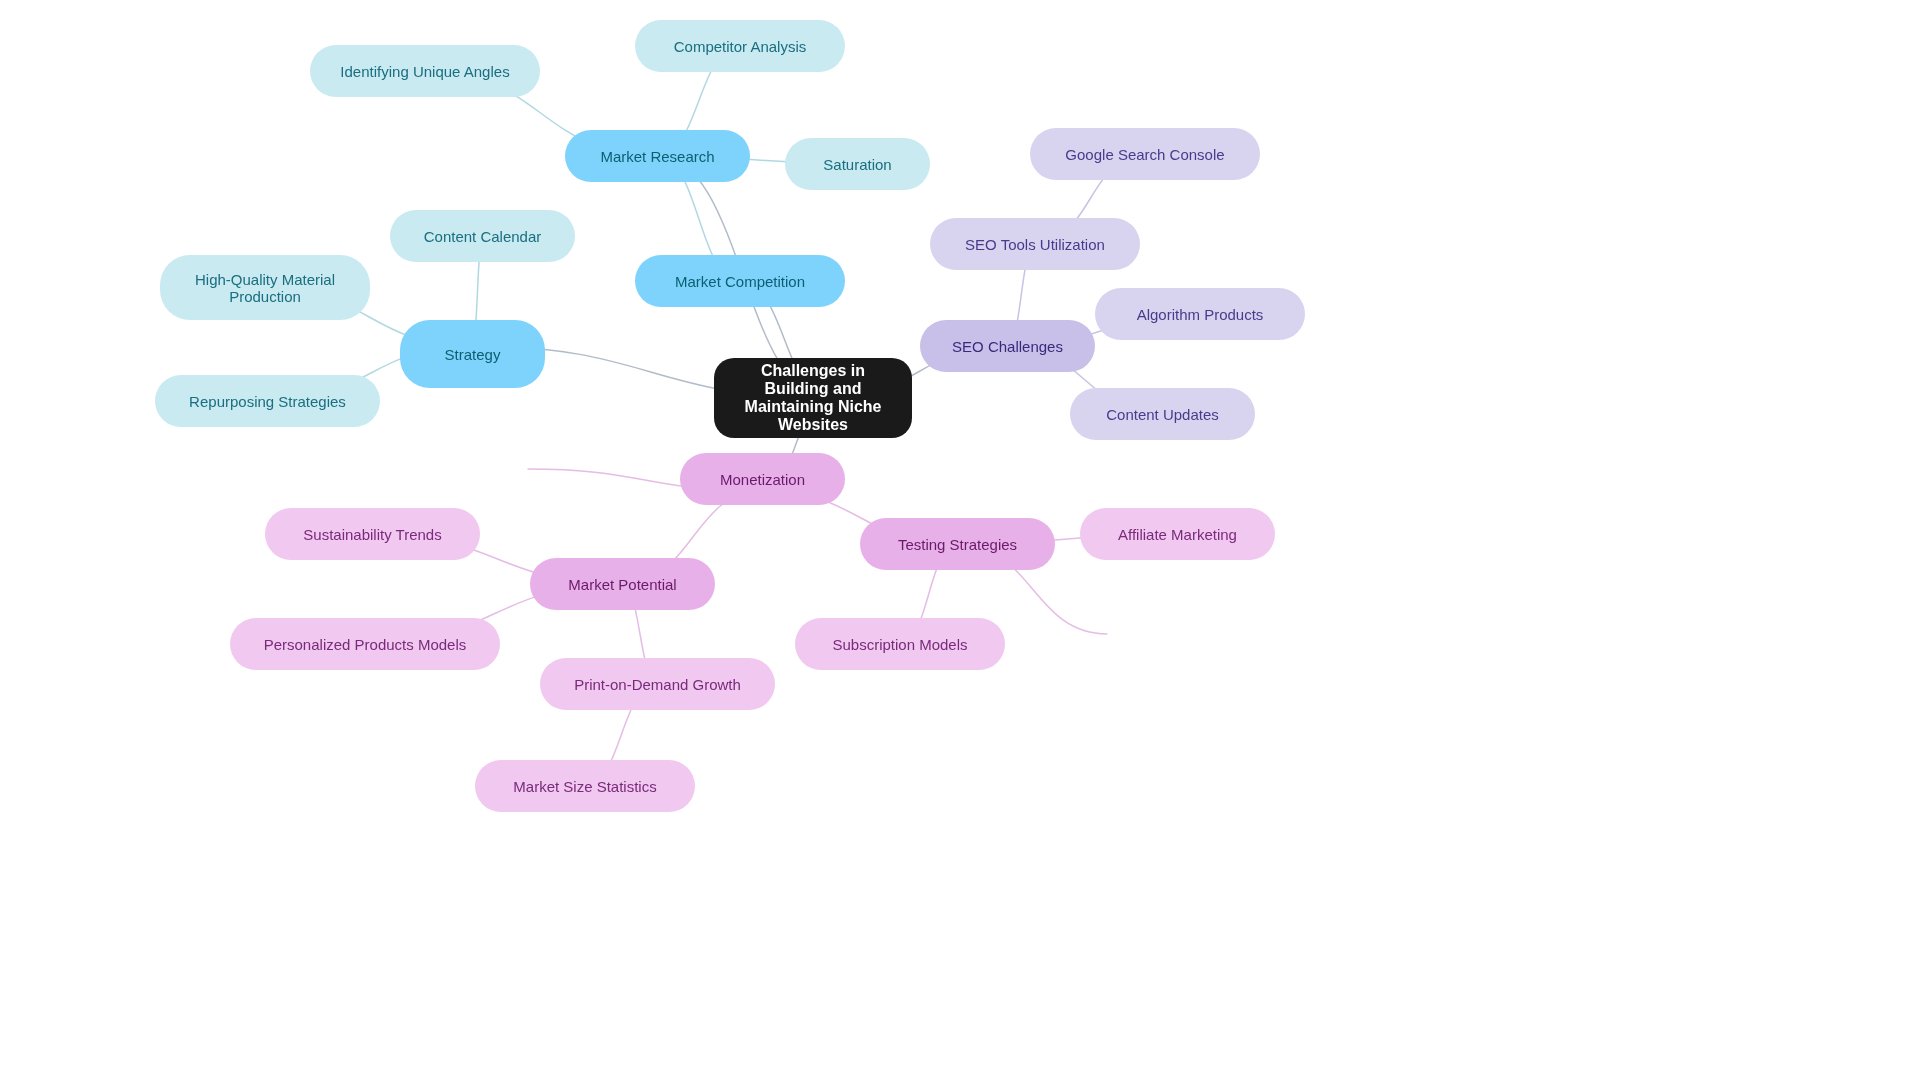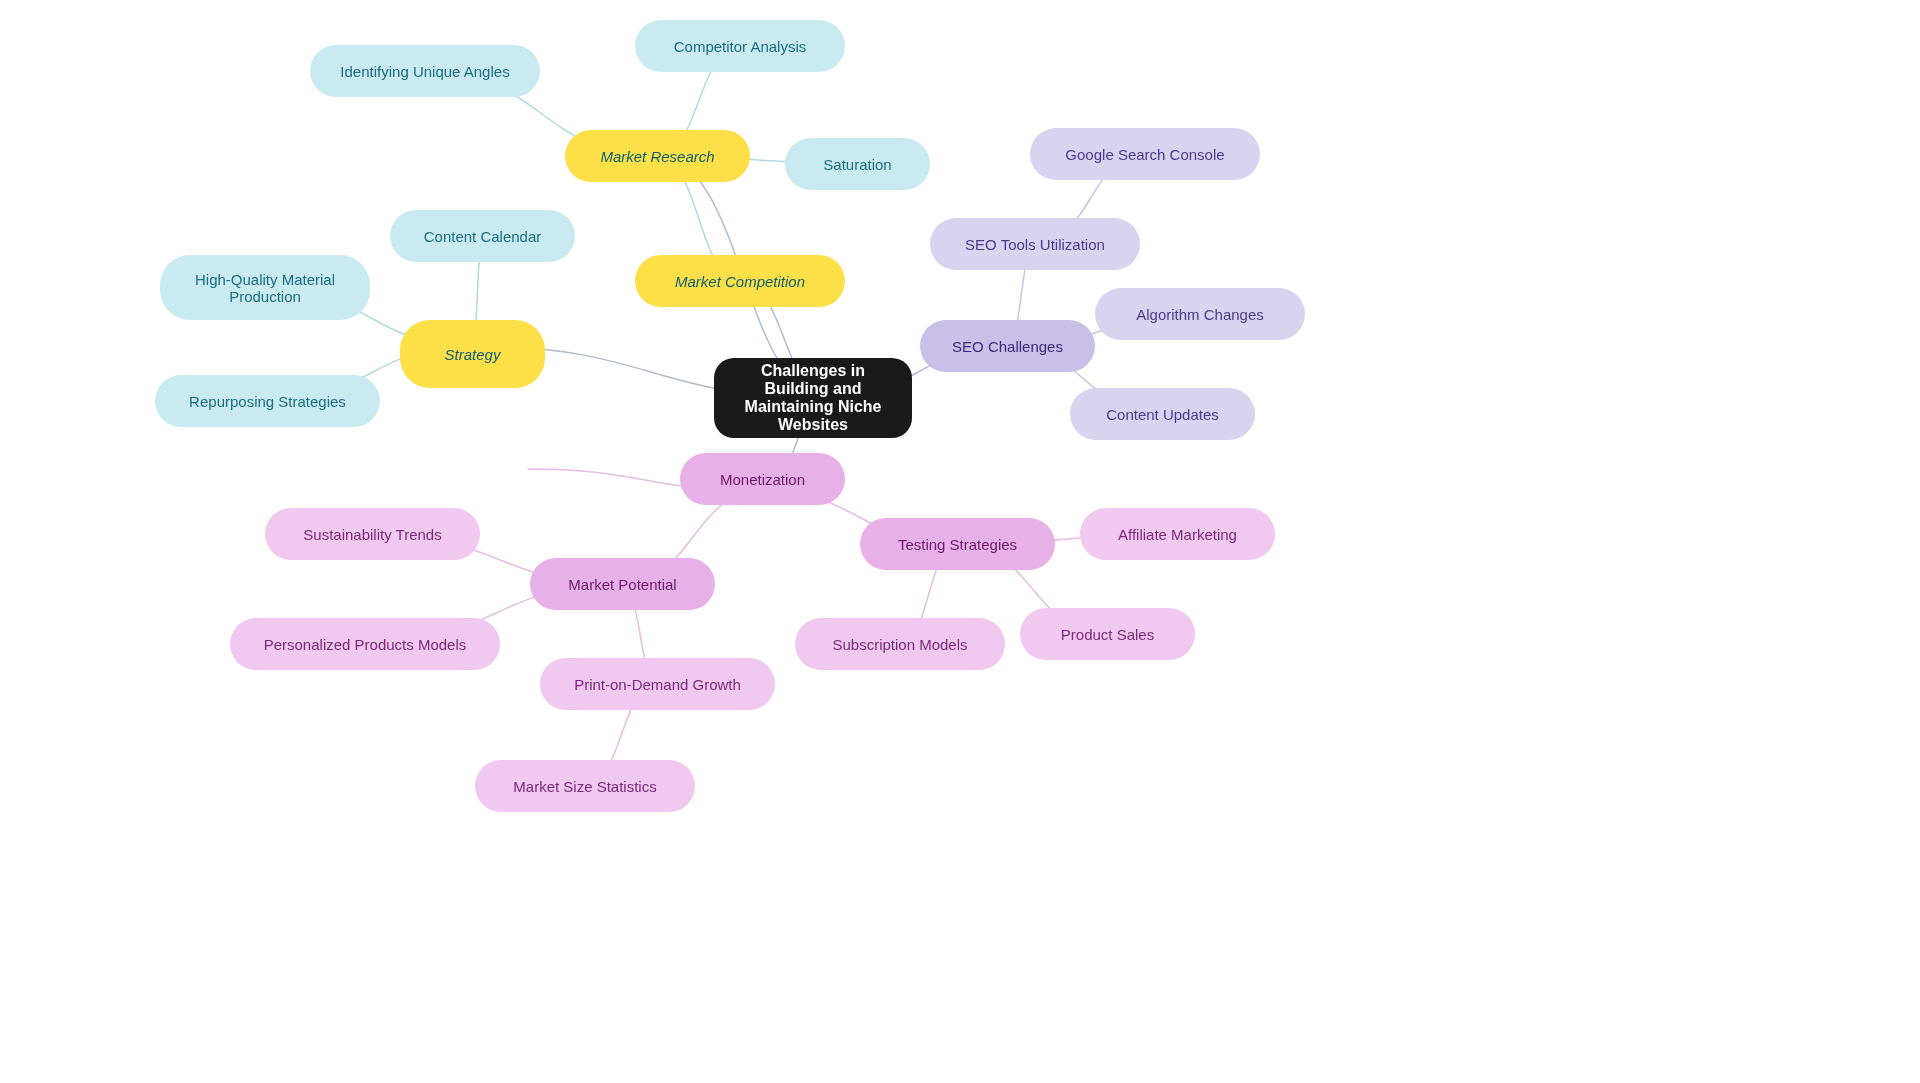--- a/index.html
+++ b/index.html
@@ -45,23 +45,22 @@
       border-radius: 20px;
       width: 230px;
       height: 80px;
     }
     .node-blue {
       background: #c8eaf0;
       color: #1a6e80;
       border: none;
     }
     .node-blue-mid {
-      background: #fde047;
+      background: #7dd3fc;
       color: #0d5f70;
-      font-style: italic;
     }
     .node-purple-light {
       background: #d8d4f0;
       color: #4a3a8c;
     }
     .node-purple-mid {
       background: #c8c0e8;
       color: #3a2a7c;
     }
     .node-pink {
@@ -112,26 +111,25 @@
     <div class="node node-blue" style="left: 785px; top: 138px; width: 145px; height: 52px;">Saturation</div>
     <div class="node node-blue-mid" style="left: 635px; top: 255px; width: 210px; height: 52px; text-align: center;">Market Competition</div>
     <div class="node node-blue" style="left: 310px; top: 45px; width: 230px; height: 52px;">Identifying Unique Angles</div>
     <div class="node node-blue" style="left: 390px; top: 210px; width: 185px; height: 52px;">Content Calendar</div>
     <div class="node node-blue" style="left: 160px; top: 255px; width: 210px; height: 65px;">High-Quality Material
 Production</div>
     <div class="node node-blue-mid" style="left: 400px; top: 320px; width: 145px; height: 68px;">Strategy</div>
     <div class="node node-blue" style="left: 155px; top: 375px; width: 225px; height: 52px;">Repurposing Strategies</div>
     <div class="node node-purple-light" style="left: 1030px; top: 128px; width: 230px; height: 52px;">Google Search Console</div>
     <div class="node node-purple-light" style="left: 930px; top: 218px; width: 210px; height: 52px;">SEO Tools Utilization</div>
-    <div class="node node-purple-light" style="left: 1095px; top: 288px; width: 210px; height: 52px;">Algorithm Changes</div>
+    <div class="node node-purple-light" style="left: 1095px; top: 288px; width: 210px; height: 52px;">Algorithm Products</div>
     <div class="node node-purple-mid" style="left: 920px; top: 320px; width: 175px; height: 52px;">SEO Challenges</div>
     <div class="node node-purple-light" style="left: 1070px; top: 388px; width: 185px; height: 52px;">Content Updates</div>
     <div class="node node-pink-mid" style="left: 680px; top: 453px; width: 165px; height: 52px;">Monetization</div>
     <div class="node node-pink" style="left: 265px; top: 508px; width: 215px; height: 52px;">Sustainability Trends</div>
     <div class="node node-pink-mid" style="left: 530px; top: 558px; width: 185px; height: 52px;">Market Potential</div>
     <div class="node node-pink" style="left: 230px; top: 618px; width: 270px; height: 52px;">Personalized Products Models</div>
     <div class="node node-pink" style="left: 540px; top: 658px; width: 235px; height: 52px;">Print-on-Demand Growth</div>
     <div class="node node-pink" style="left: 475px; top: 760px; width: 220px; height: 52px;">Market Size Statistics</div>
     <div class="node node-pink-mid" style="left: 860px; top: 518px; width: 195px; height: 52px;">Testing Strategies</div>
     <div class="node node-pink" style="left: 1080px; top: 508px; width: 195px; height: 52px; text-align: right;">Affiliate Marketing</div>
     <div class="node node-pink" style="left: 795px; top: 618px; width: 210px; height: 52px;">Subscription Models</div>
-    <div class="node node-pink" style="left: 1020px; top: 608px; width: 175px; height: 52px;">Product Sales</div>
   </div>
 
 </body></html>

